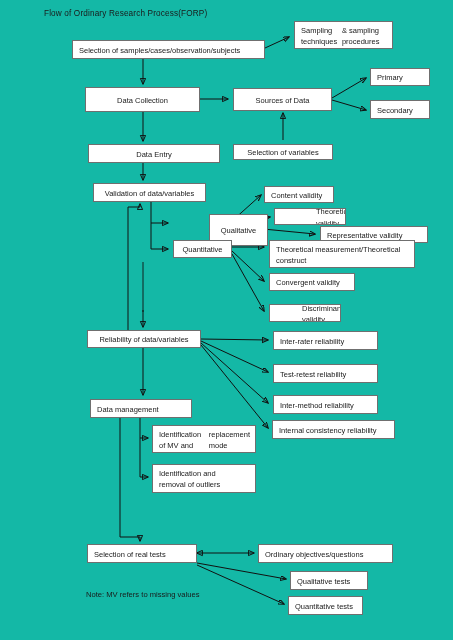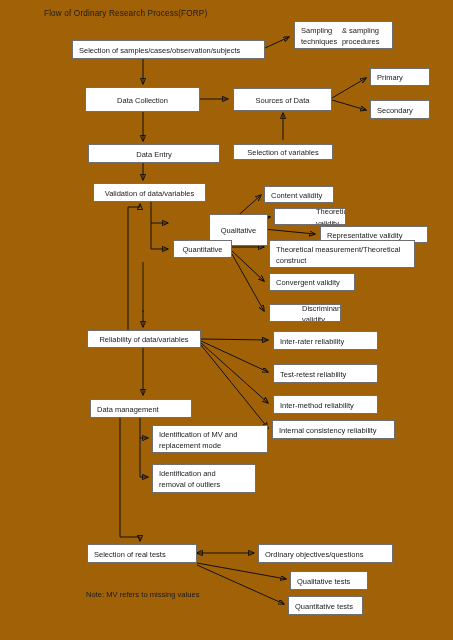--- a/index.html
+++ b/index.html
@@ -4,21 +4,21 @@
 <style>
   html,body{margin:0;padding:0;background:#ffffff;}
   body{
     font-family:"Liberation Sans","DejaVu Sans",sans-serif;
     -webkit-font-smoothing:antialiased;
   }
   #canvas{
     position:relative;
     width:453px;
     height:640px;
-    background:#a16207;
+    background:#14b8a6;
     overflow:hidden;
   }
   .title{
     position:absolute;
     left:44px; top:9px;
     font-size:8.2px;
     color:#1a1a1a;
     letter-spacing:0.15px;
     white-space:nowrap;
   }
@@ -216,21 +216,21 @@
   </div>
 
   <div class="node" style="left:272px; top:420px; width:123px; height:19px;">
     <span>Internal  consistency  reliability</span>
   </div>
 
   <div class="node" style="left:90px; top:399px; width:102px; height:19px;">
     <span>Data management</span>
   </div>
 
-  <div class="node two-line" style="left:152px; top:425px; width:116px; height:28px; flex-direction:column;">
+  <div class="node two-line" style="left:152px; top:425px; width:104px; height:28px; flex-direction:row;">
     <span>Identification of MV  and</span>
     <span>replacement mode</span>
   </div>
 
   <div class="node two-line" style="left:152px; top:464px; width:104px; height:29px; flex-direction:column;">
     <span>Identification and</span>
     <span>removal of outliers</span>
   </div>
 
   <div class="node" style="left:87px; top:544px; width:110px; height:19px;">

